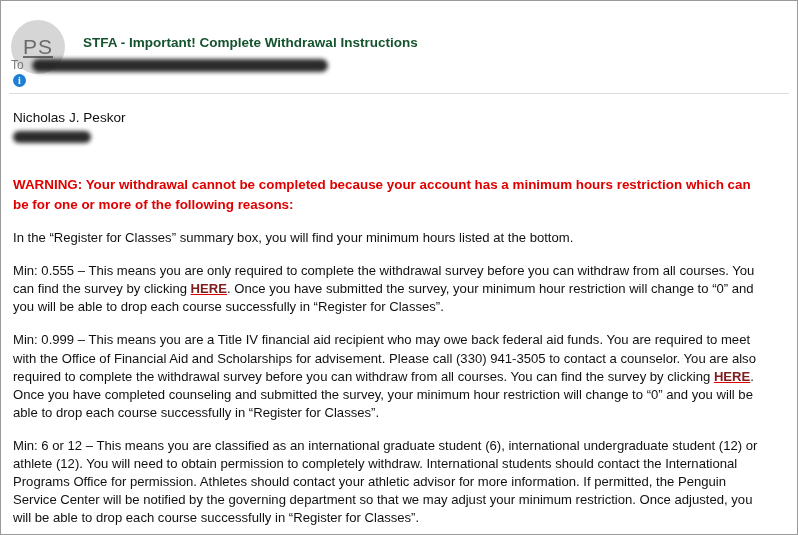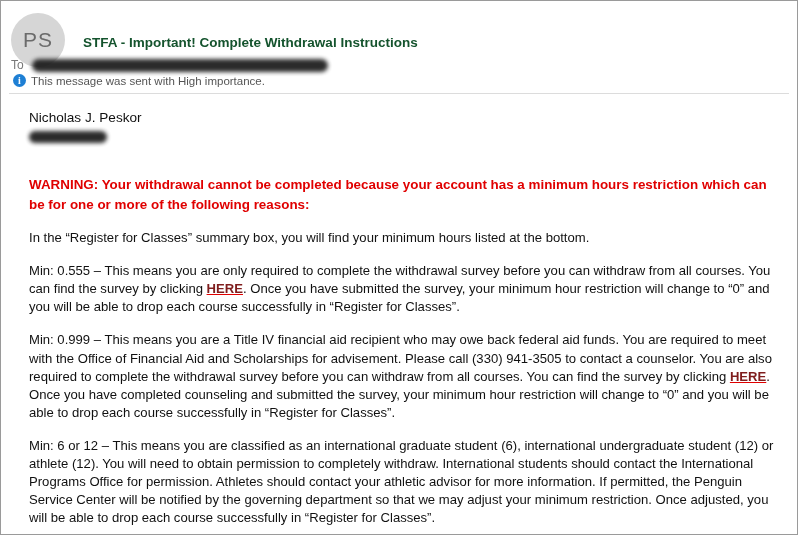--- a/index.html
+++ b/index.html
@@ -23,32 +23,33 @@
   
   .mail-header {
     position: relative;
     padding: 6px 10px 0 10px;
     height: 86px;
     box-sizing: border-box;
   }
   .avatar {
     position: absolute;
     left: 10px;
-    top: 12px;
+    top: 19px;
     width: 54px;
     height: 54px;
     border-radius: 50%;
     background: #d6d6d6;
     color: #6b6b6b;
     font-size: 21px;
     letter-spacing: 1px;
     display: flex;
     align-items: center;
     justify-content: center;
     font-family: "Liberation Sans", sans-serif;
+    text-decoration: underline;
   }
   .sender-line {
     position: absolute;
     left: 82px;
     top: 6px;
     font-size: 19px;
     color: #8a8a8a;
     font-weight: 400;
     white-space: nowrap;
   }
@@ -119,21 +120,21 @@
     background: #dcdcdc;
   }
 
   
   .mail-body {
     position: absolute;
     left: 0;
     top: 100px;
     right: 0;
     bottom: 0;
-    padding: 0 22px 0 28px;
+    padding: 0 22px 0 12px;
     box-sizing: border-box;
     font-size: 13.1px;
     color: #111111;
     line-height: 1.35;
   }
   .greeting {
     margin: 8px 0 0 0;
     font-size: 13.6px;
     color: #111111;
   }
@@ -184,21 +185,20 @@
 
     <div class="subject-line">STFA - Important! Complete Withdrawal Instructions</div>
 
     <div class="to-row">
       <span class="to-label">To</span>
       <span class="redact redact-to"></span>
     </div>
 
     <div class="importance-row">
       <span class="info-icon">i</span>
-      <span class="importance-text">This message was sent with High importance.</span>
     </div>
 
     <div class="header-divider"></div>
   </div>
 
   <div class="mail-body">
 
     <div class="greeting">Nicholas J. Peskor</div>
     <span class="redact redact-id"></span>
 

